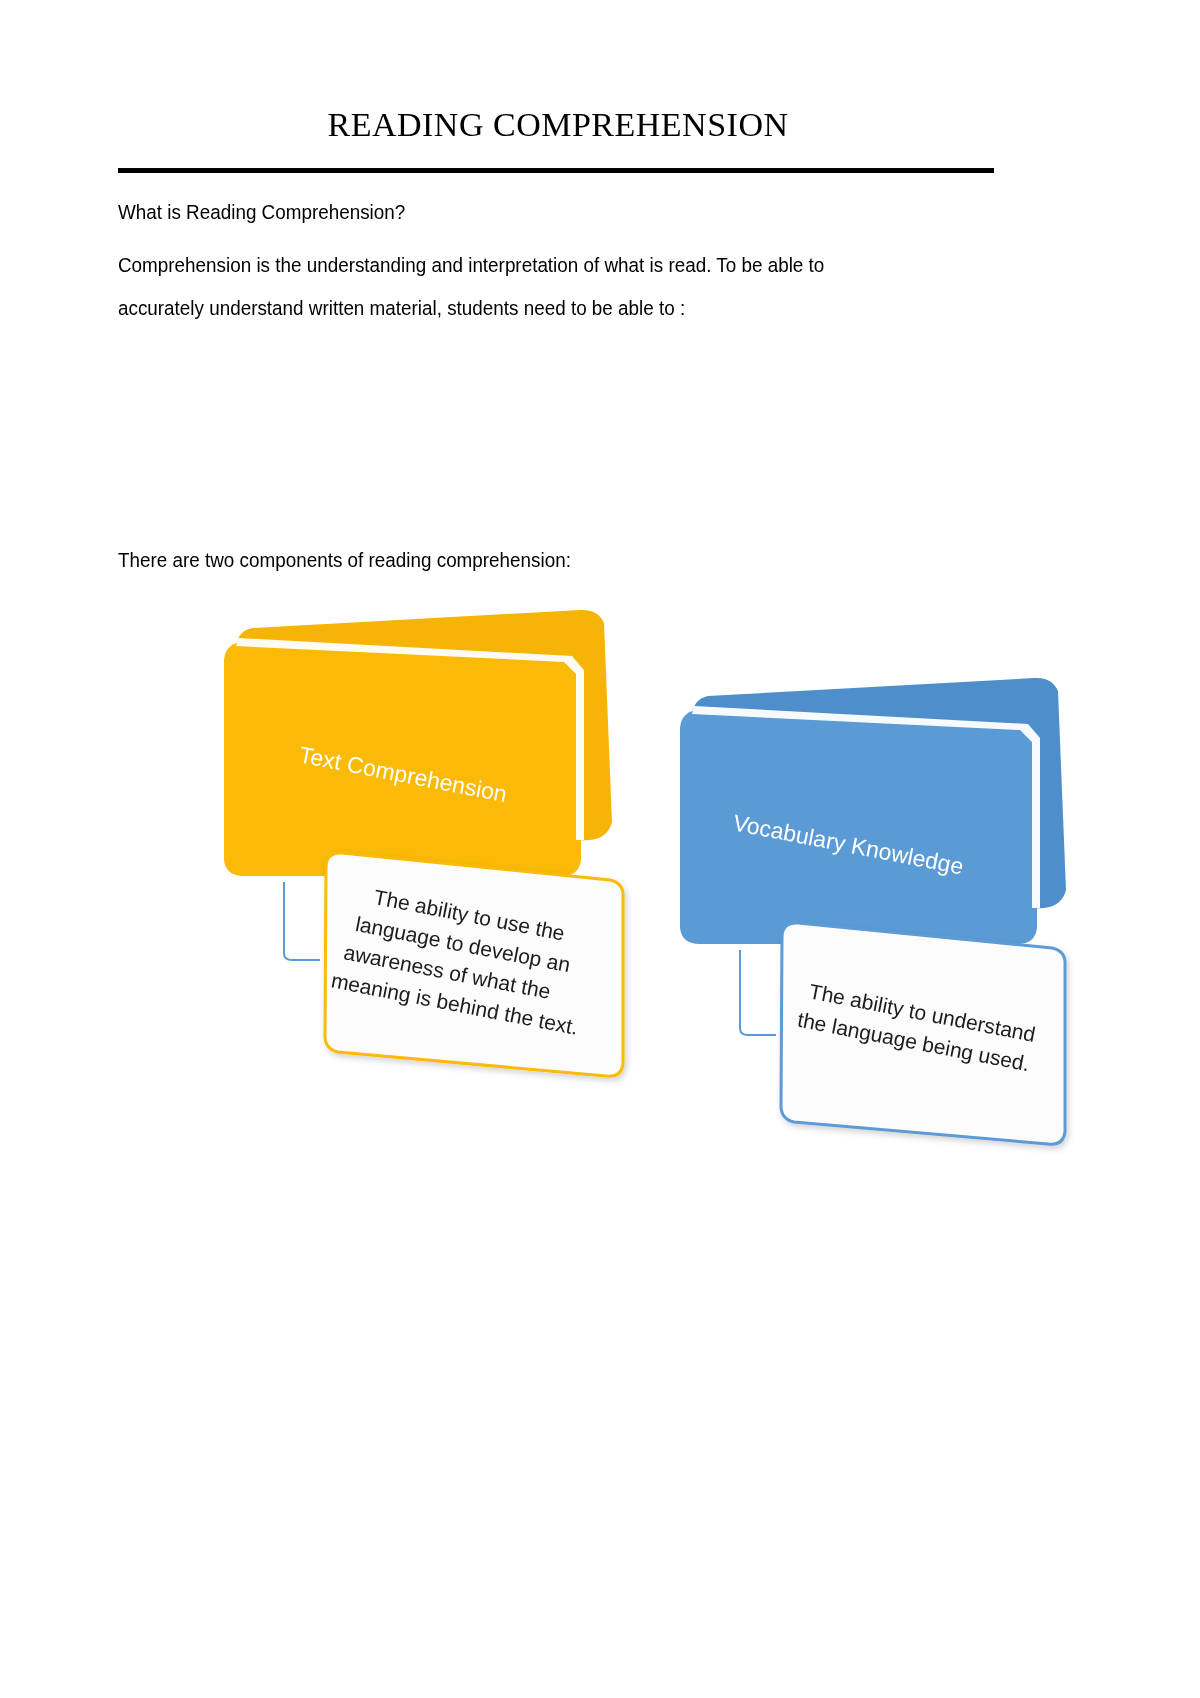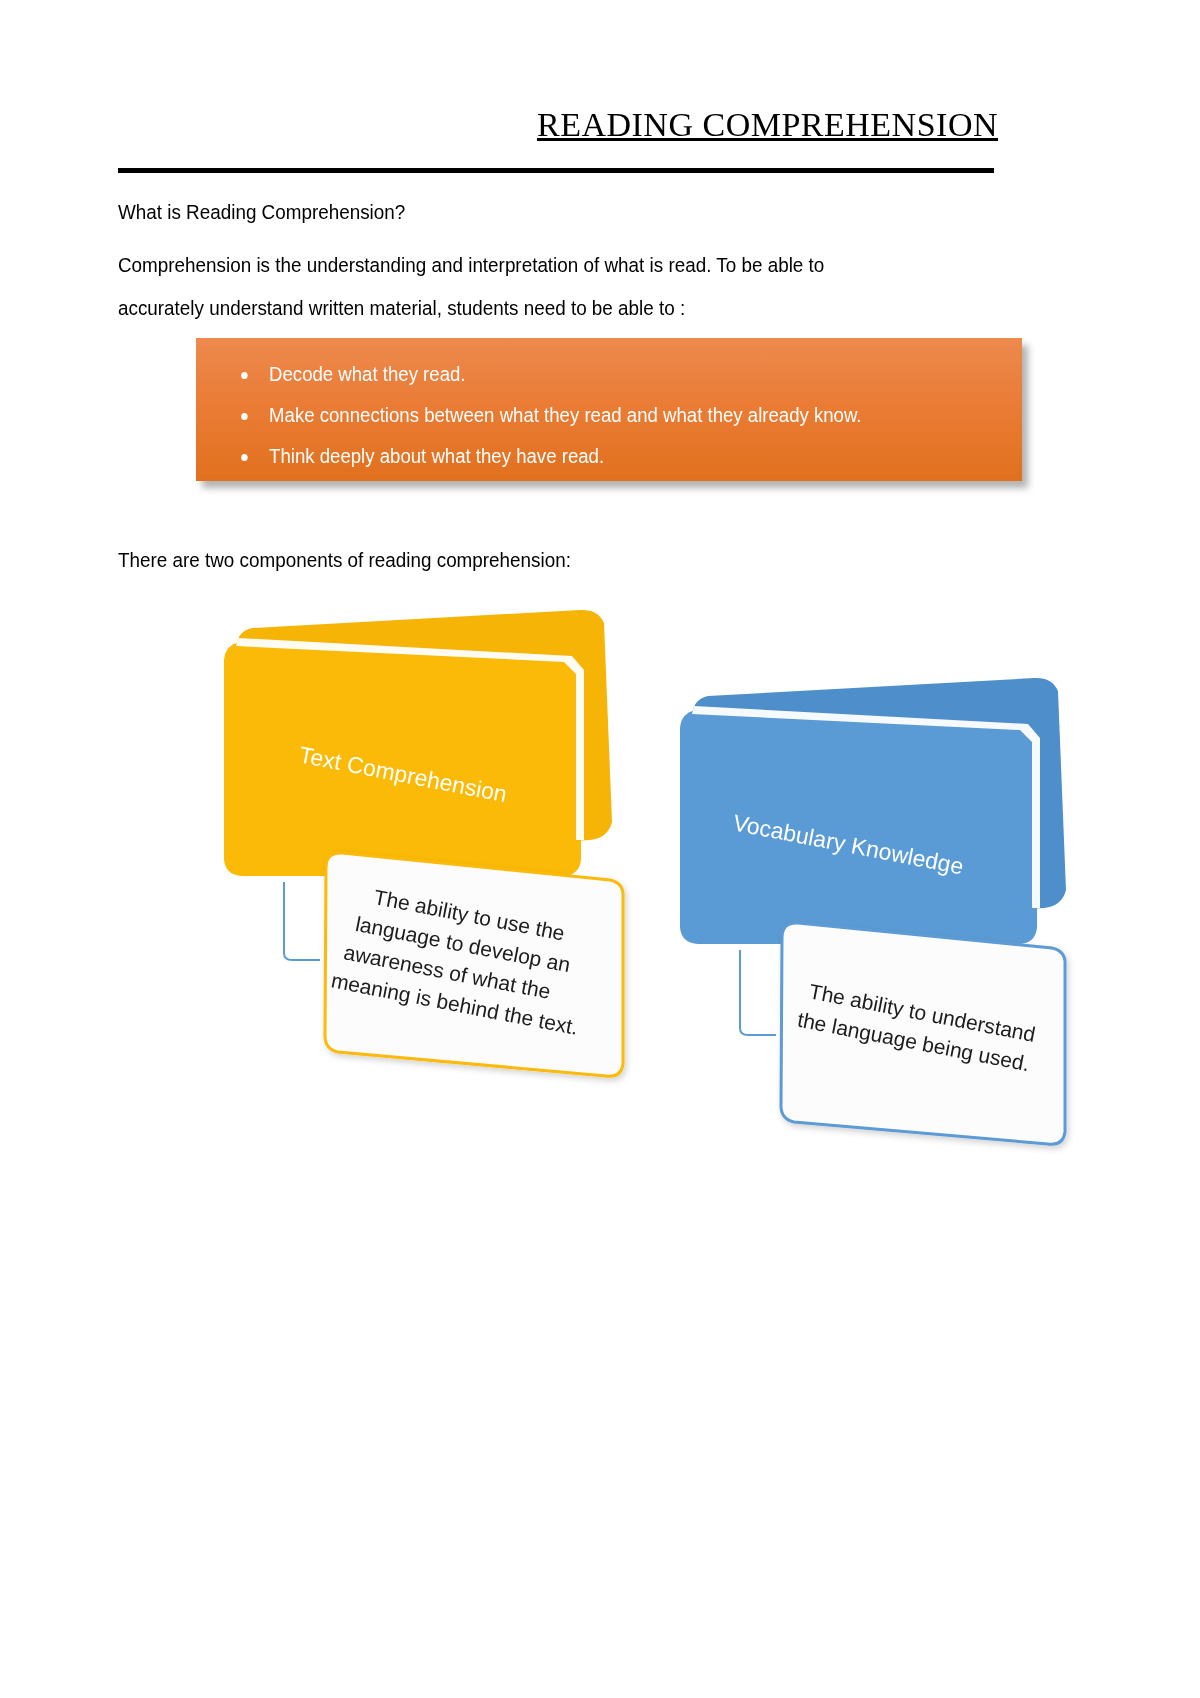--- a/index.html
+++ b/index.html
@@ -24,28 +24,27 @@
     height: 1698px;
     background: #ffffff;
   }
 
   
   .doc-title {
     position: absolute;
     left: 118px;
     top: 105px;
     width: 880px;
-    text-align: right;
+    text-align: center;
     font-family: "Liberation Serif", serif;
     font-size: 34px;
     line-height: 40px;
     letter-spacing: 0.5px;
     color: #000000;
     white-space: nowrap;
-    text-decoration: underline;
   }
 
   .title-rule {
     position: absolute;
     left: 118px;
     top: 168px;
     width: 876px;
     height: 5px;
     background: #000000;
   }
@@ -139,27 +138,20 @@
 
   <div class="doc-title">READING COMPREHENSION</div>
   <div class="title-rule"></div>
 
   <div class="body-text" id="q-line">What is Reading Comprehension?</div>
 
   <div class="body-text" id="p-line-1">Comprehension is the understanding and interpretation of what is read. To be able to</div>
 
   <div class="body-text" id="p-line-2">accurately understand written material, students need to be able to :</div>
 
-  <div class="callout">
-    <ul class="callout-list">
-      <li>Decode what they read.</li>
-      <li>Make connections between what they read and what they already know.</li>
-      <li>Think deeply about what they have read.</li>
-    </ul>
-  </div>
 
   <div class="body-text" id="two-comp">There are two components of reading comprehension:</div>
 
   <div class="diagram">
     <svg width="940" height="600" viewBox="0 0 940 600" xmlns="http://www.w3.org/2000/svg">
       <defs>
         <filter id="softshadow" x="-30%" y="-30%" width="170%" height="170%">
           <feDropShadow dx="2" dy="3" stdDeviation="3" flood-color="#000000" flood-opacity="0.18"></feDropShadow>
         </filter>
       </defs>

